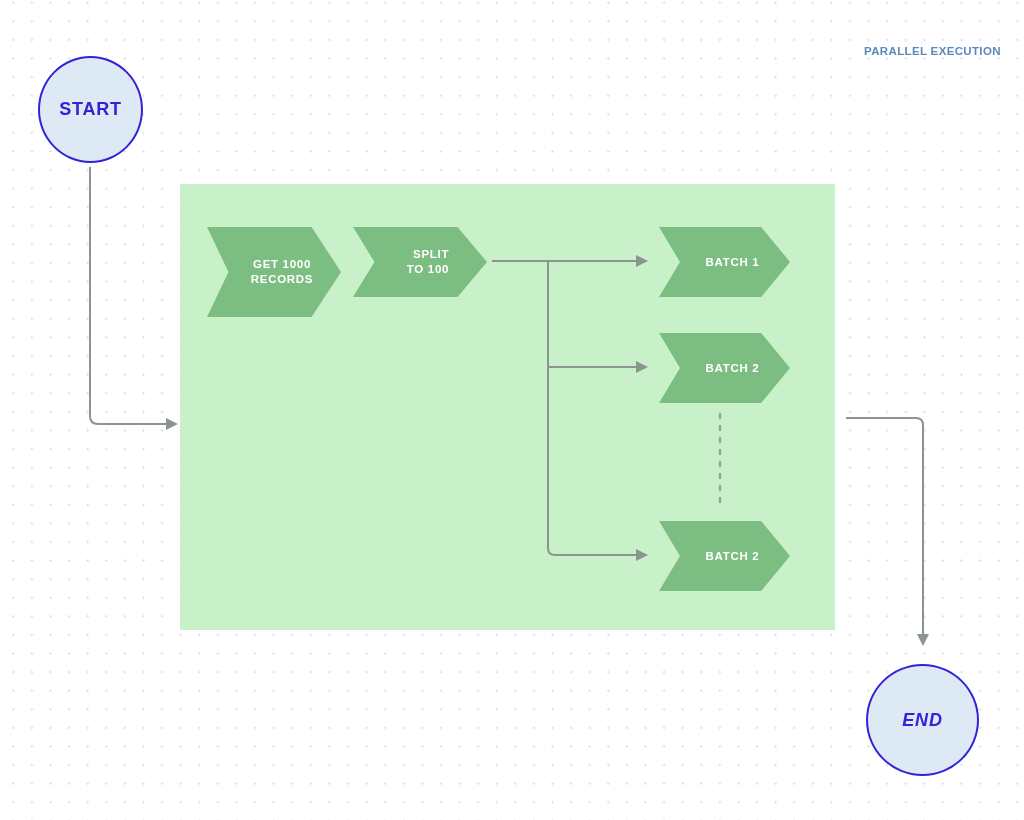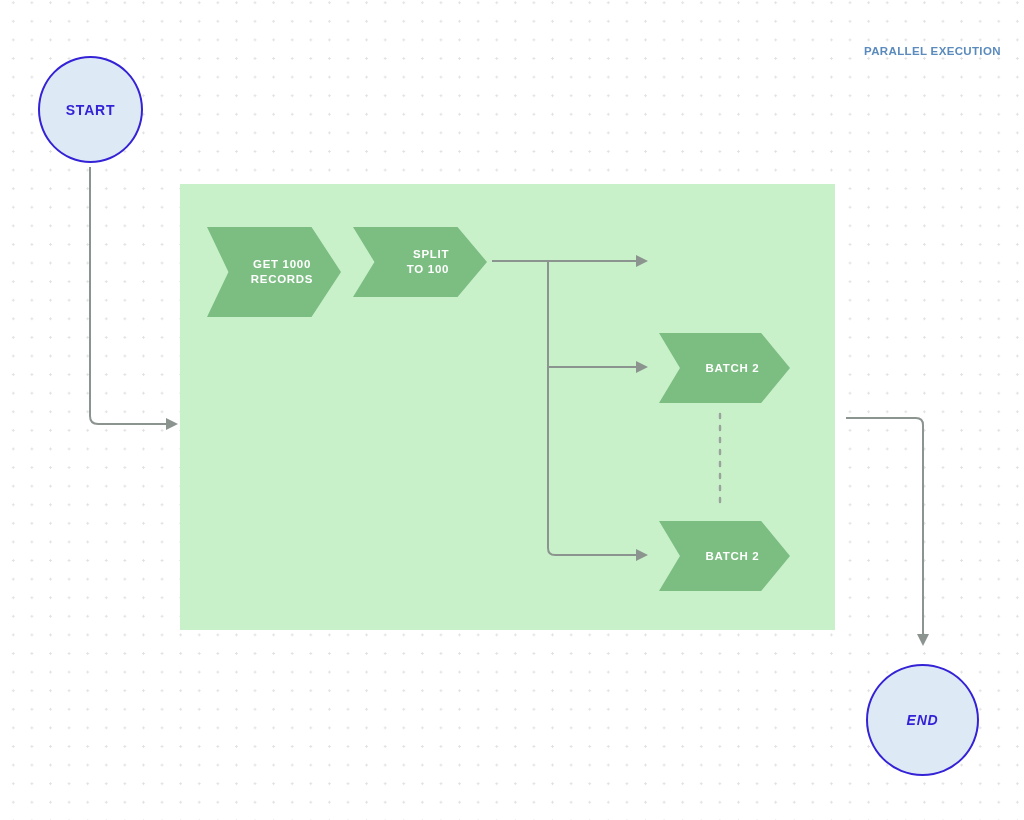--- a/index.html
+++ b/index.html
@@ -36,21 +36,21 @@
     position: absolute;
     border-radius: 50%;
     background: #dee9f6;
     border: 2.5px solid #3423d6;
     display: flex;
     align-items: center;
     justify-content: center;
     box-sizing: border-box;
   }
   .terminator-label {
-    font-size: 14px;
+    font-size: 18px;
     font-weight: bold;
     letter-spacing: 0.8px;
     color: #3423d6;
   }
   #node-start { left: 38px; top: 56px; width: 105px; height: 107px; }
   #node-end   { left: 866px; top: 664px; width: 113px; height: 112px; font-style: italic; }
 
   
   .region {
     position: absolute;
@@ -157,20 +157,23 @@
   <div class="chevron" id="chev-get">
     <span class="chevron-label">GET 1000
 RECORDS</span>
   </div>
 
   <div class="chevron" id="chev-split">
     <span class="chevron-label">SPLIT
 TO 100</span>
   </div>
 
+  <div class="chevron" id="chev-b1">
+    <span class="chevron-label">BATCH 1</span>
+  </div>
 
   <div class="chevron" id="chev-b2">
     <span class="chevron-label">BATCH 2</span>
   </div>
 
   <div class="chevron" id="chev-b3">
     <span class="chevron-label">BATCH 2</span>
   </div>
 
 </div>

